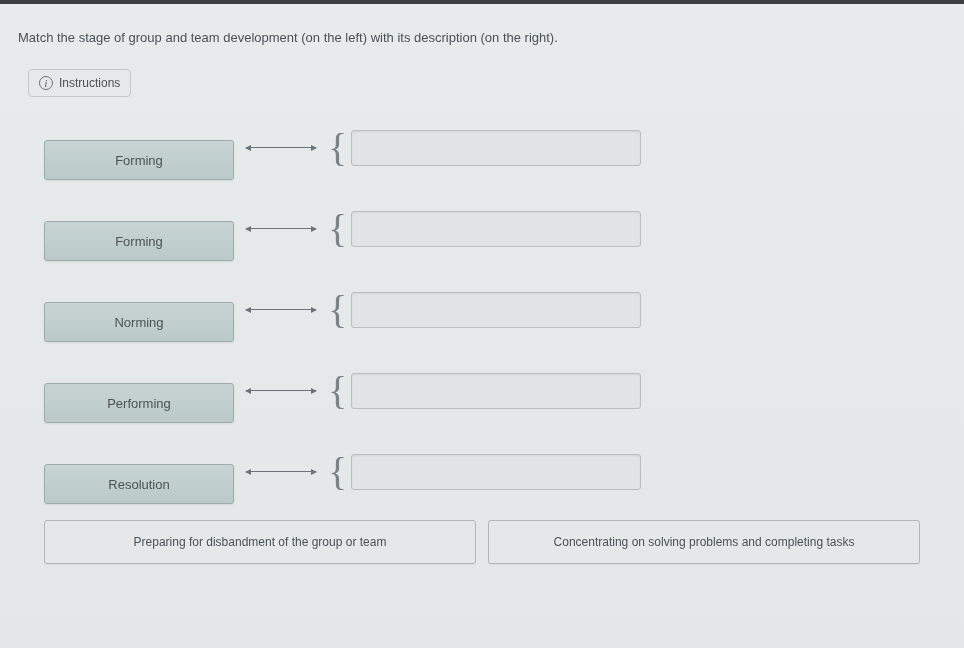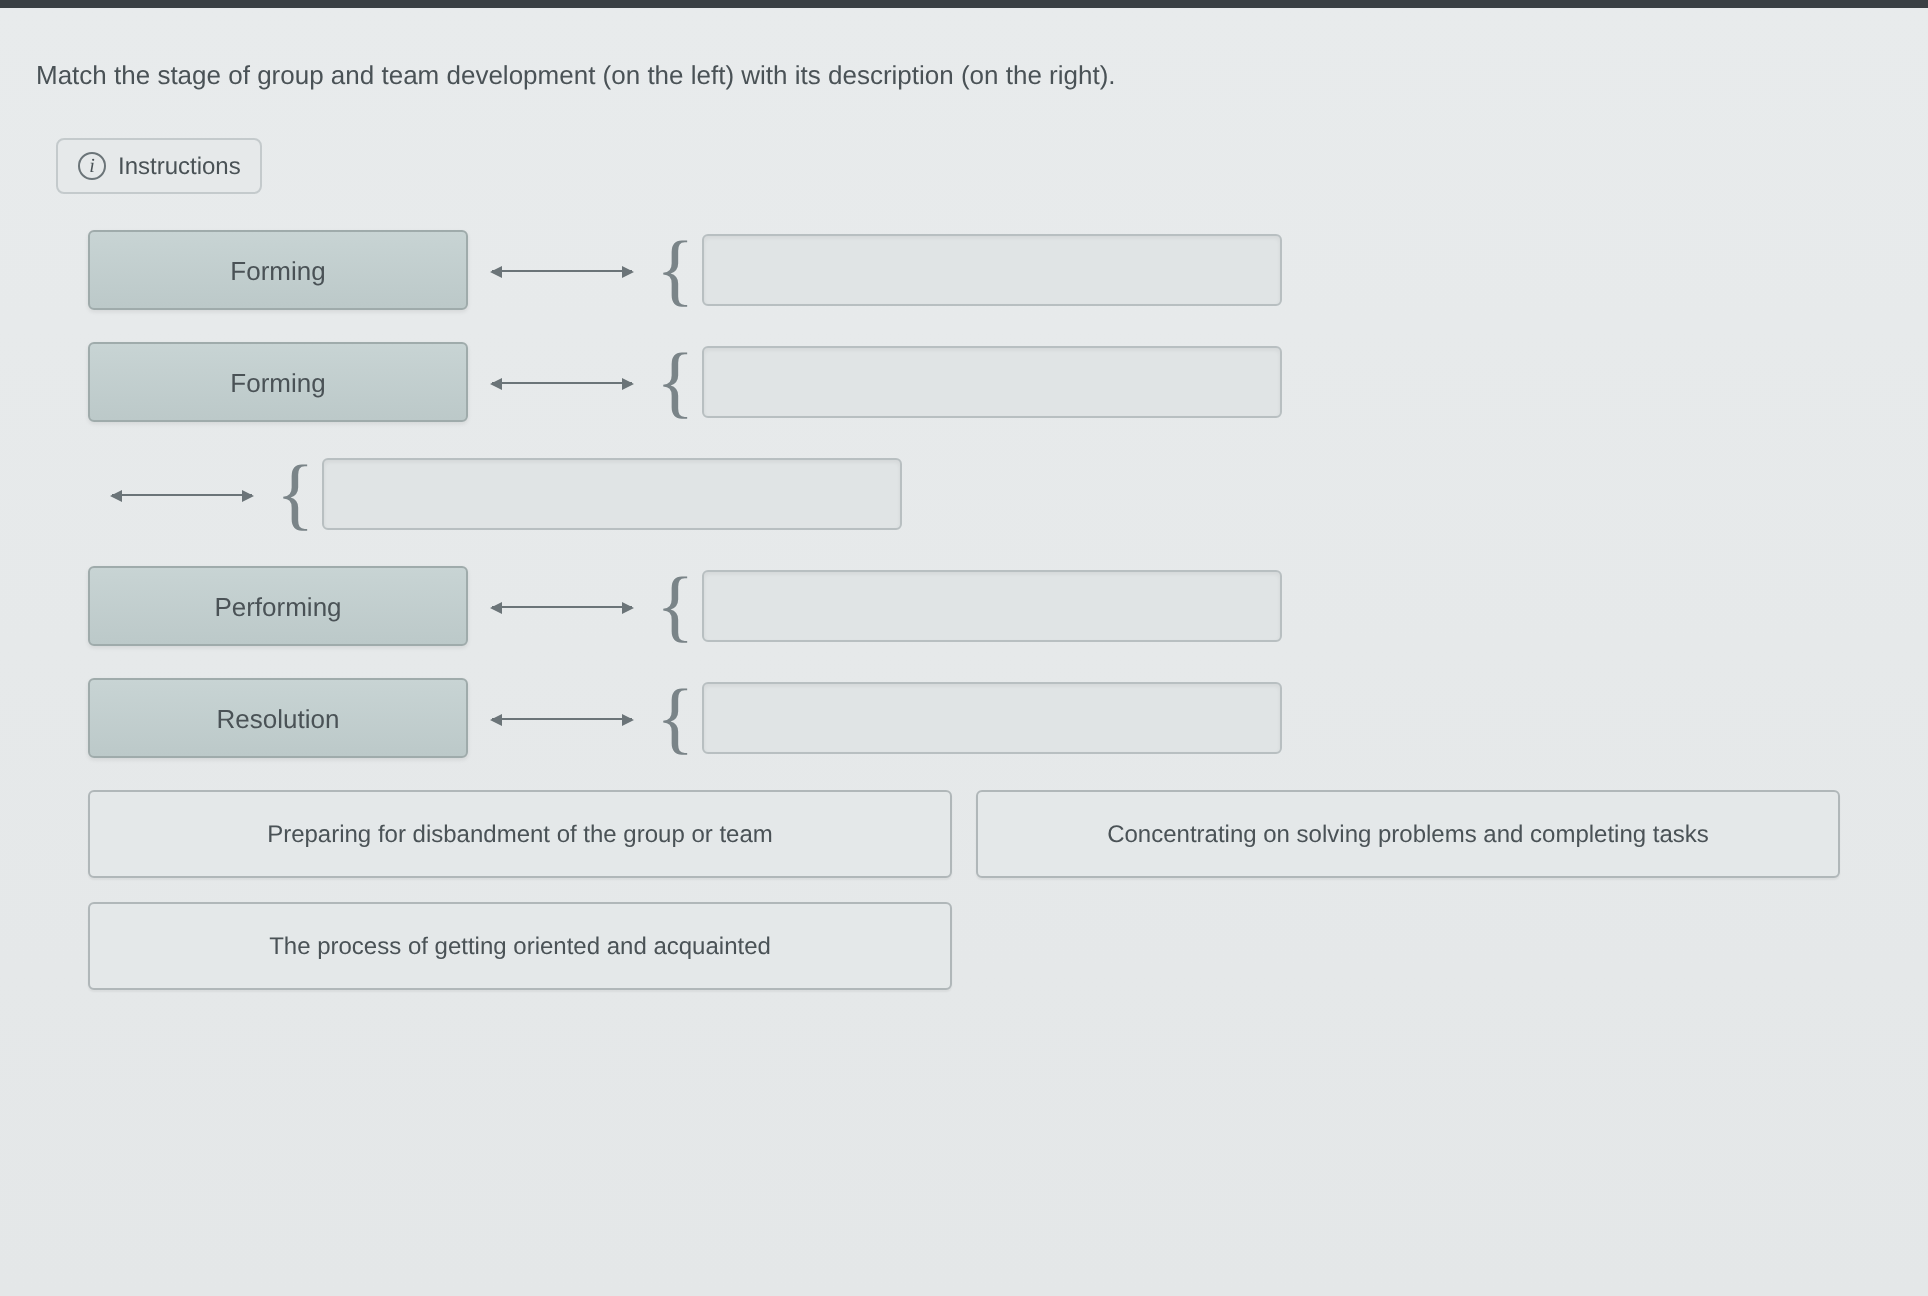--- a/index.html
+++ b/index.html
@@ -61,20 +61,21 @@
       height: 40px;
       background: linear-gradient(to bottom, #c8d4d4 0%, #bcc9c9 100%);
       border: 1px solid #9fabab;
       border-radius: 3px;
       display: flex;
       align-items: center;
       justify-content: center;
       font-size: 13px;
       color: #4a5256;
       box-shadow: 0 1px 2px rgba(0,0,0,0.08);
+      margin-top: 25px;
     }
     .connector {
       width: 70px;
       height: 1px;
       border-top: 1px solid #6b7478;
       position: relative;
       margin: 0 12px;
     }
     .connector::before, .connector::after {
       content: "";
@@ -155,20 +156,23 @@
   </div>
   <div class="match-row">
     <div class="stage-tile">
         <span>Forming</span>
       </div>
     <div class="connector"></div>
     <span class="brace">{</span>
     <div class="drop-slot"></div>
   </div>
   <div class="match-row">
+    <div class="stage-tile">
+        <span>Norming</span>
+      </div>
     <div class="connector"></div>
     <span class="brace">{</span>
     <div class="drop-slot"></div>
   </div>
   <div class="match-row">
     <div class="stage-tile">
         <span>Performing</span>
       </div>
     <div class="connector"></div>
     <span class="brace">{</span>
@@ -184,19 +188,16 @@
   </div>
 </div>
 
 <div class="answer-bank">
   <div class="answer-tile">
       <span>Preparing for disbandment of the group or team</span>
     </div>
   <div class="answer-tile">
       <span>Concentrating on solving problems and completing tasks</span>
     </div>
-  <div class="answer-tile">
-      <span>The process of getting oriented and acquainted</span>
-    </div>
 </div>
 
 
 
 
 </body></html>

